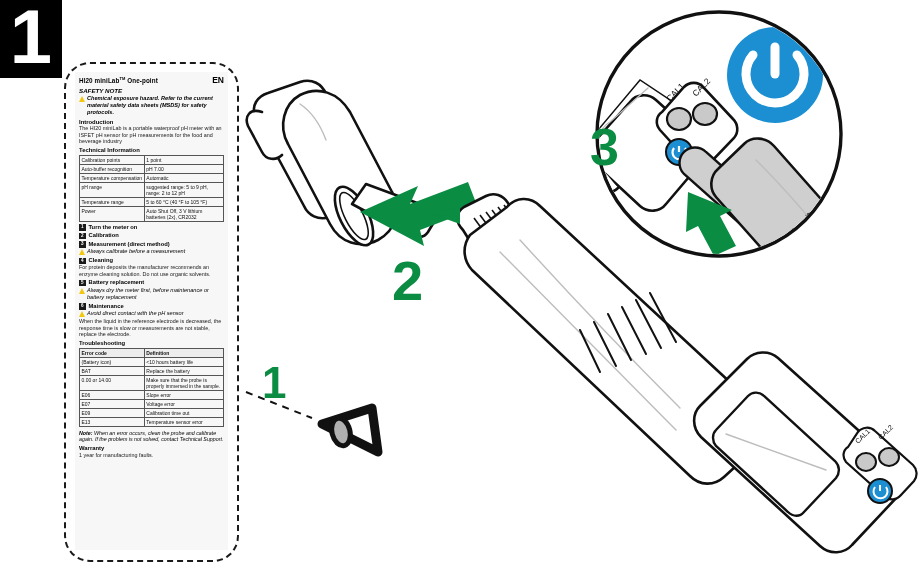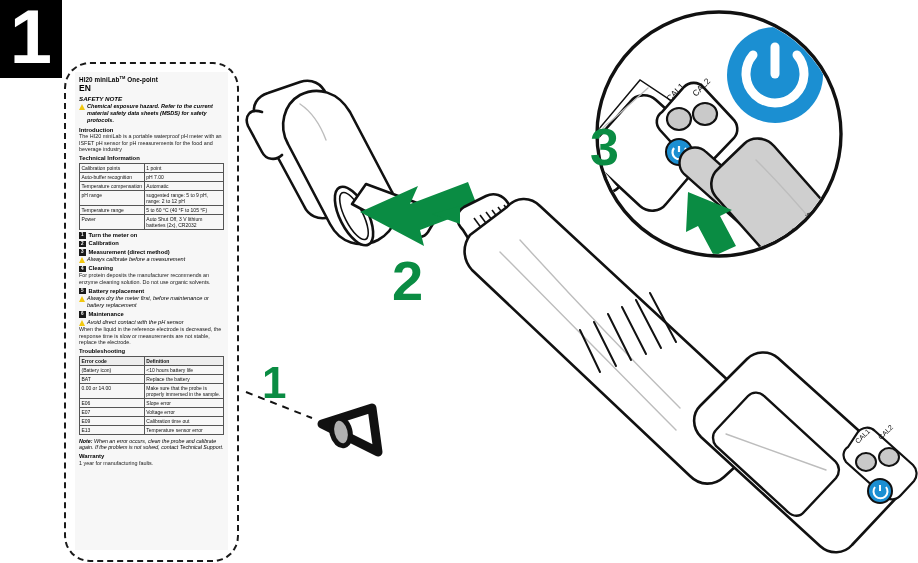--- a/index.html
+++ b/index.html
@@ -41,21 +41,21 @@
     padding: 8px 9px 10px 9px;
   }
   .leaflet-inner {
     width: 100%;
     height: 100%;
     background: #f7f7f7;
     padding: 3px 4px;
     overflow: hidden;
   }
   .lf-titlerow {
-    display: flex; align-items: baseline; justify-content: flex-start; flex-direction: column;
+    display: flex; align-items: baseline; justify-content: space-between;
   }
   .lf-title {
     font-size: 6.3px; font-weight: bold; color: #000; letter-spacing: 0.1px;
   }
   .lf-title sup { font-size: 4px; }
   .lf-lang { font-size: 8.5px; font-weight: bold; color: #000; }
   .lf-safety {
     font-size: 6.2px; font-weight: bold; font-style: italic; margin-top: 2px;
   }
   .lf-warn {

